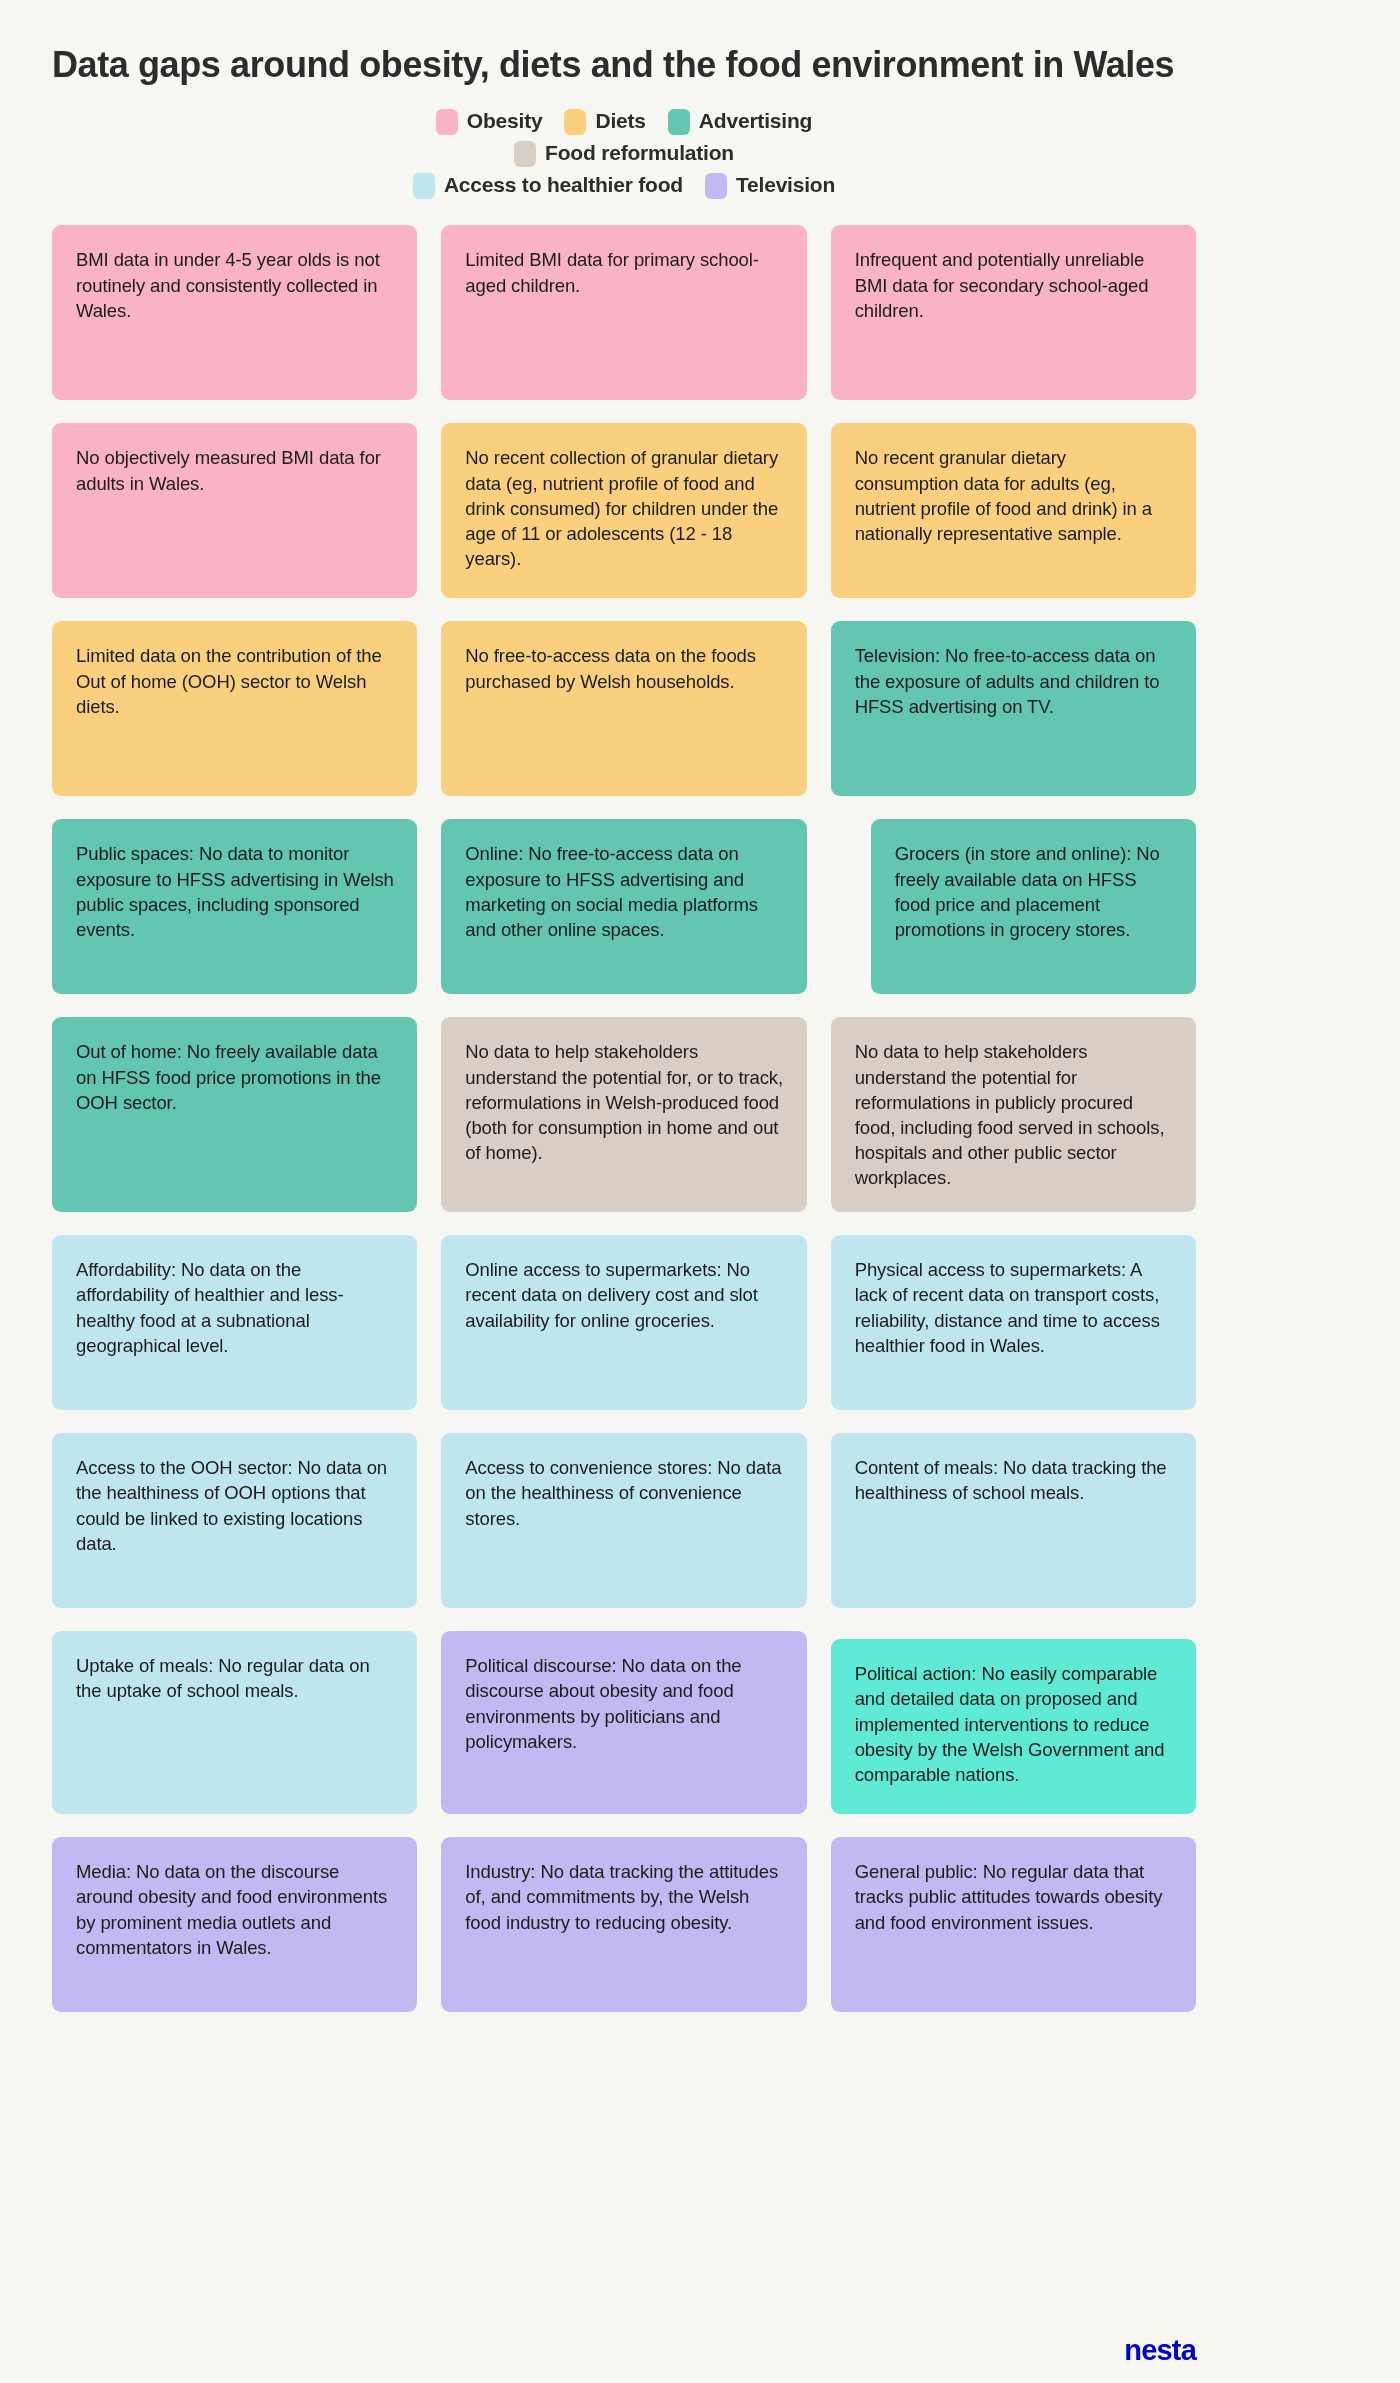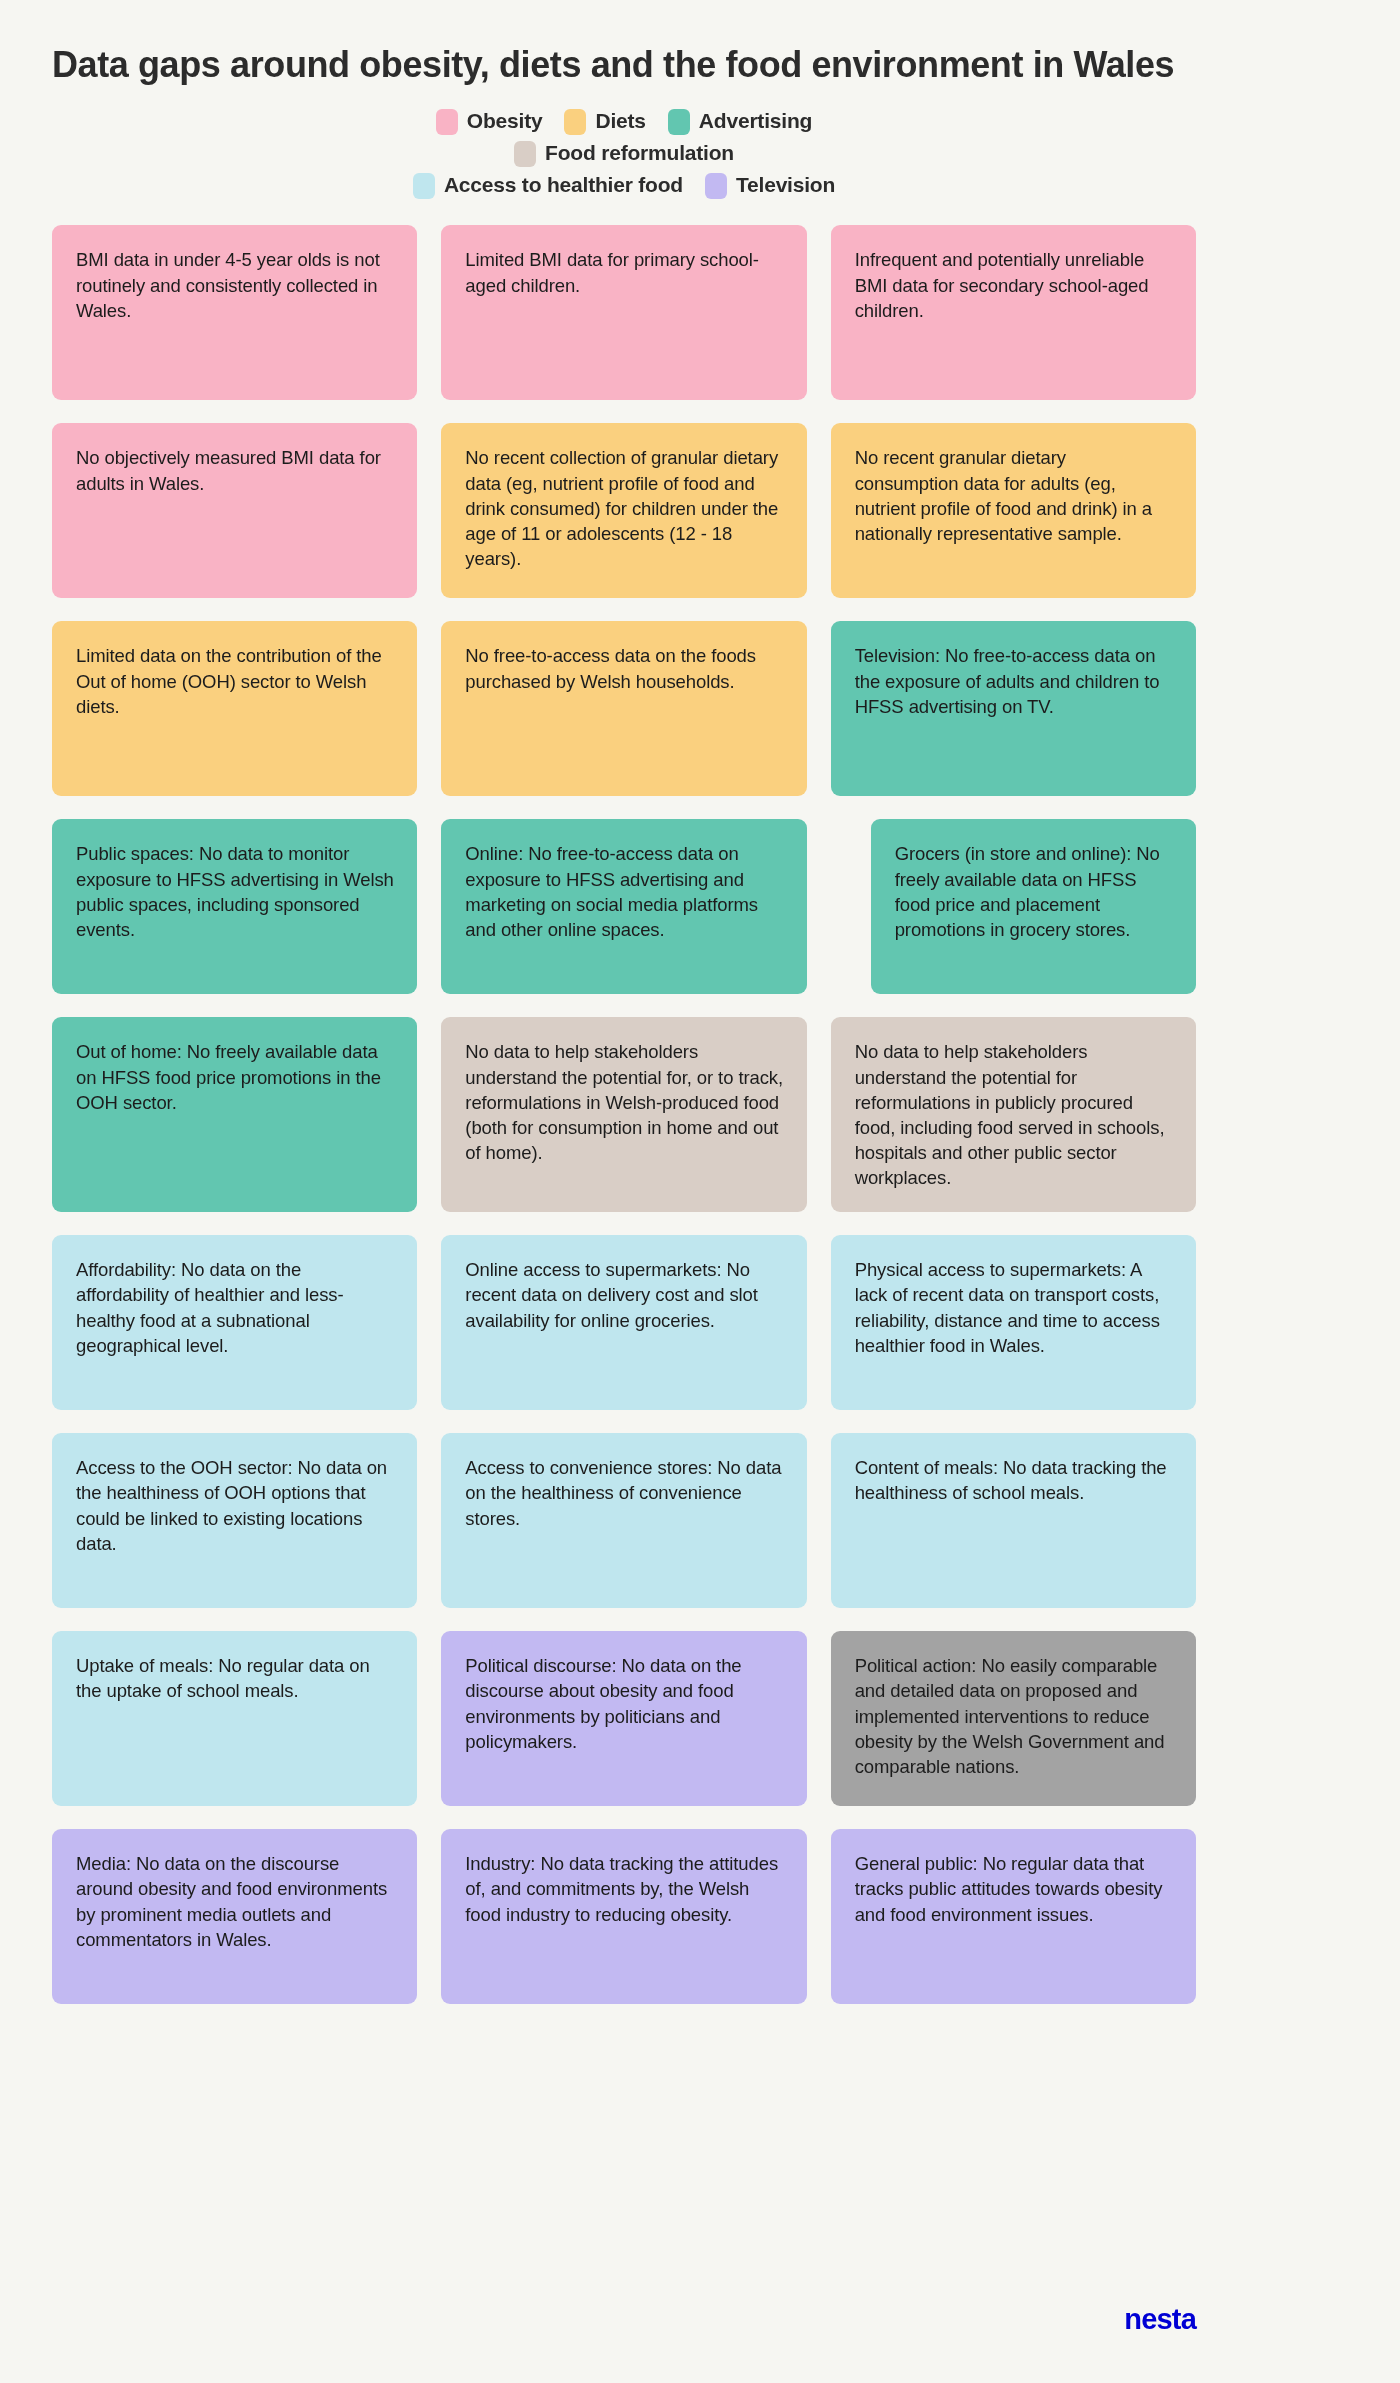--- a/index.html
+++ b/index.html
@@ -82,21 +82,21 @@
     font-size: 18.5px;
     line-height: 1.36;
     color: #1c1c1c;
     margin: 0;
     letter-spacing: -0.1px;
   }
   
   .footer {
     position: absolute;
     right: 52px;
-    bottom: 49px;
+    bottom: 18px;
   }
   .logo {
     font-size: 29px;
     font-weight: bold;
     color: #0000d4;
     letter-spacing: -0.8px;
     line-height: 1;
   }
 </style>
 </head>
@@ -202,21 +202,21 @@
       </div>
       <div class="card" style="background: rgb(191, 230, 238);">
         <p class="card-text">Content of meals: No data tracking the healthiness of school meals.</p>
       </div>
       <div class="card" style="background: rgb(191, 230, 238);">
         <p class="card-text">Uptake of meals: No regular data on the uptake of school meals.</p>
       </div>
       <div class="card" style="background: rgb(194, 185, 242);">
         <p class="card-text">Political discourse: No data on the discourse about obesity and food environments by politicians and policymakers.</p>
       </div>
-      <div class="card" style="background: #a3a3a3;">
+      <div class="card" style="background: #5eead4; margin-top: 8px;">
         <p class="card-text">Political action: No easily comparable and detailed data on proposed and implemented interventions to reduce obesity by the Welsh Government and comparable nations.</p>
       </div>
       <div class="card" style="background: rgb(194, 185, 242);">
         <p class="card-text">Media: No data on the discourse around obesity and food environments by prominent media outlets and commentators in Wales.</p>
       </div>
       <div class="card" style="background: rgb(194, 185, 242);">
         <p class="card-text">Industry: No data tracking the attitudes of, and commitments by, the Welsh food industry to reducing obesity.</p>
       </div>
       <div class="card" style="background: rgb(194, 185, 242);">
         <p class="card-text">General public: No regular data that tracks public attitudes towards obesity and food environment issues.</p>

